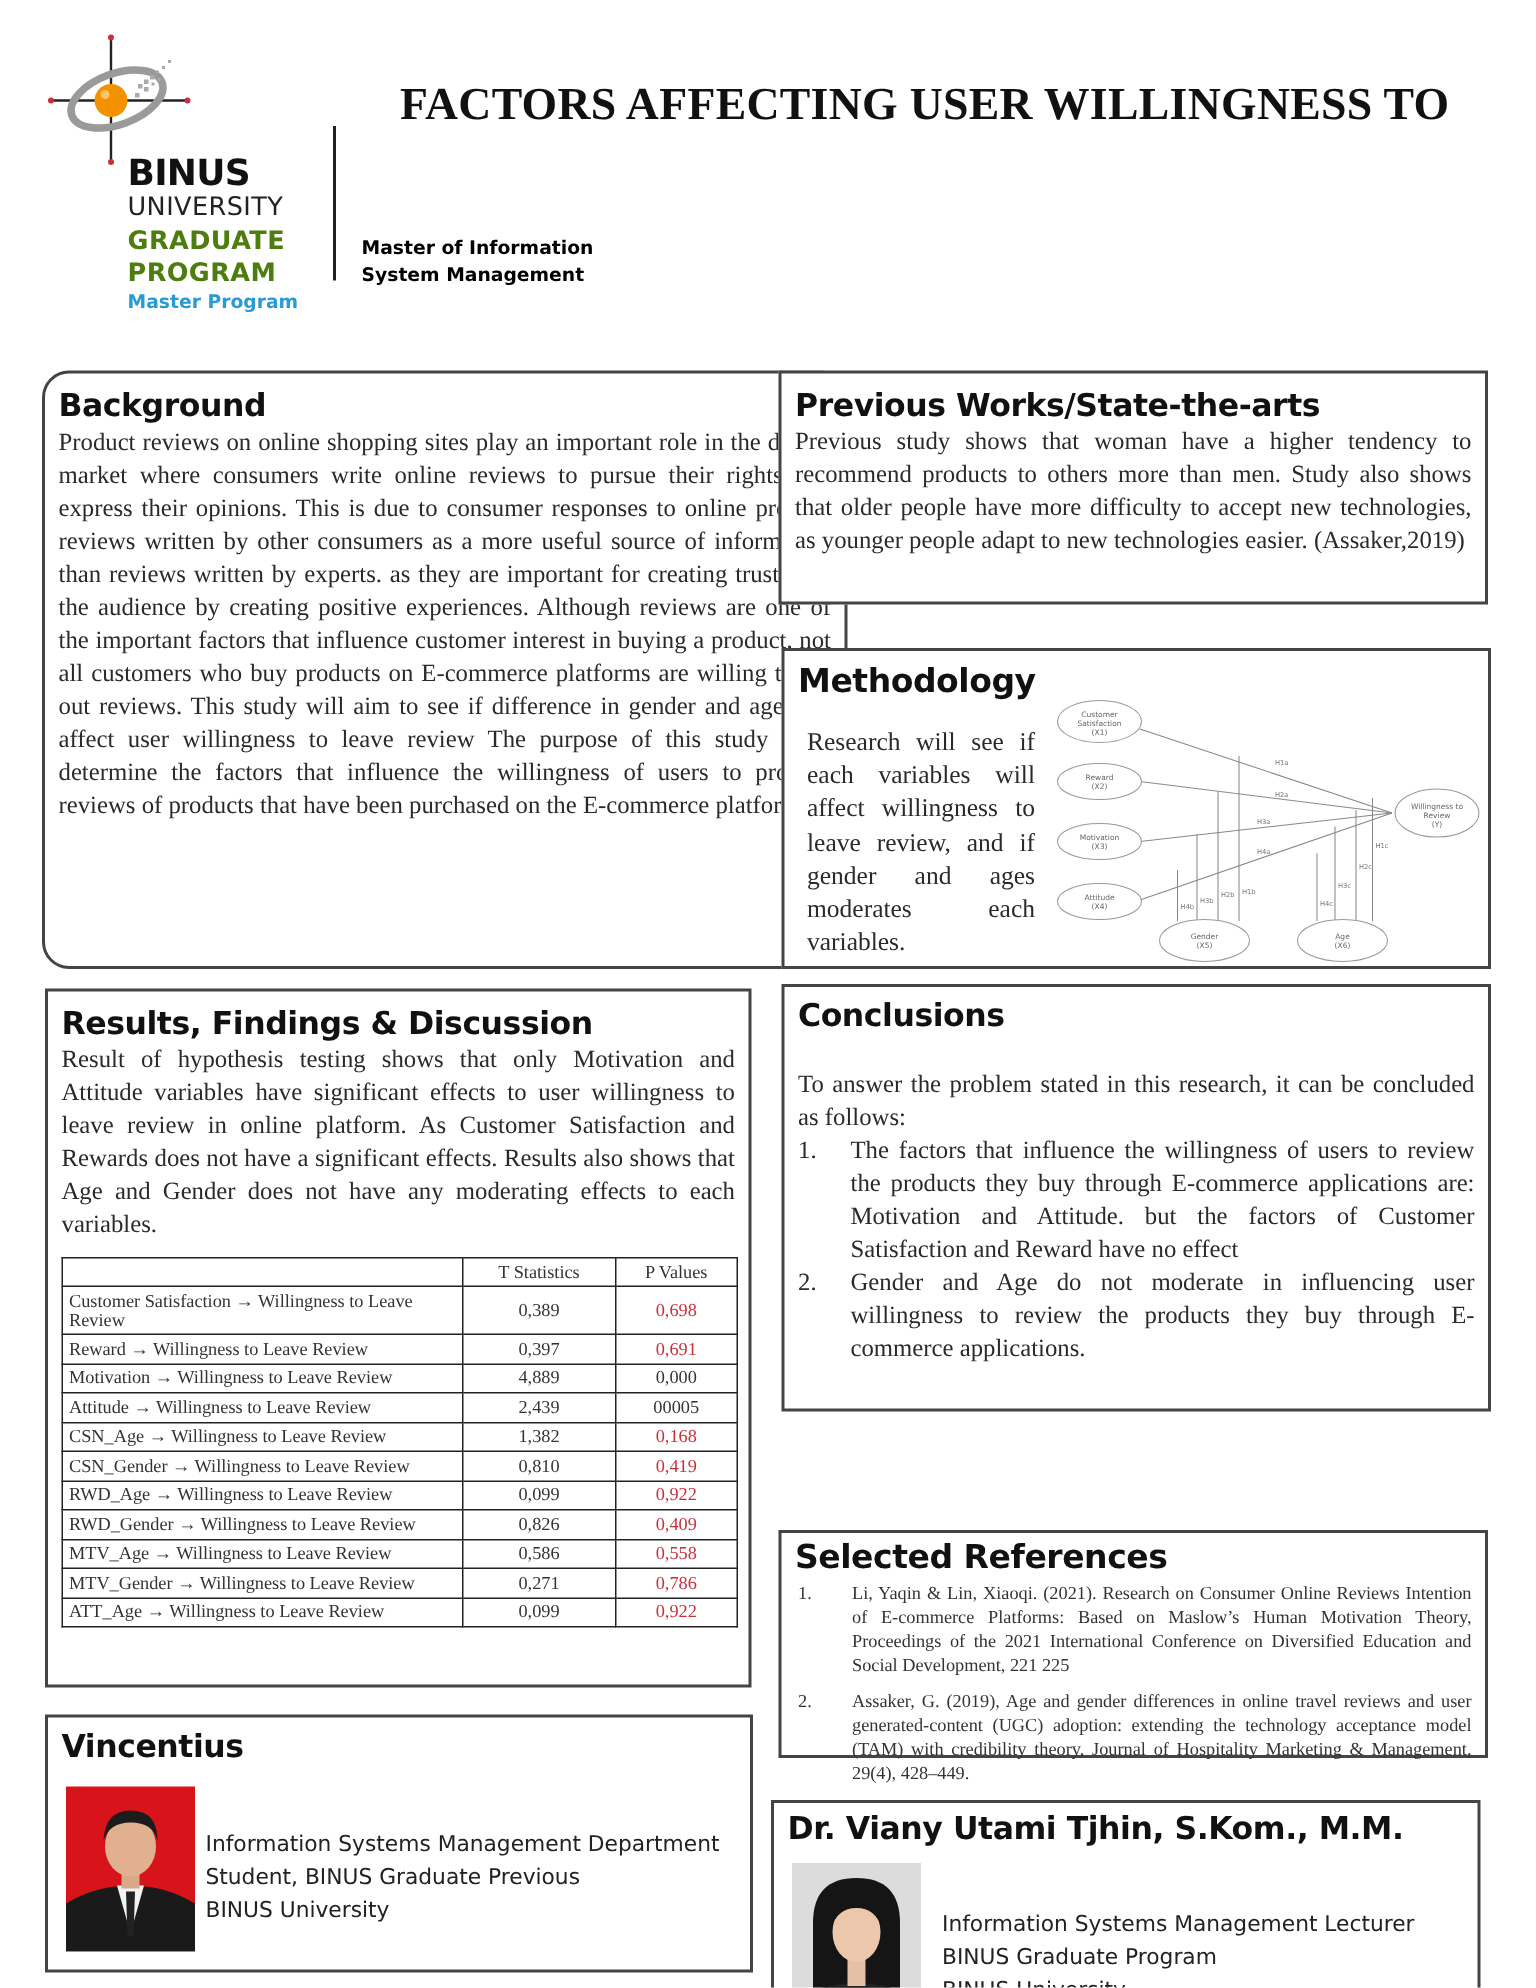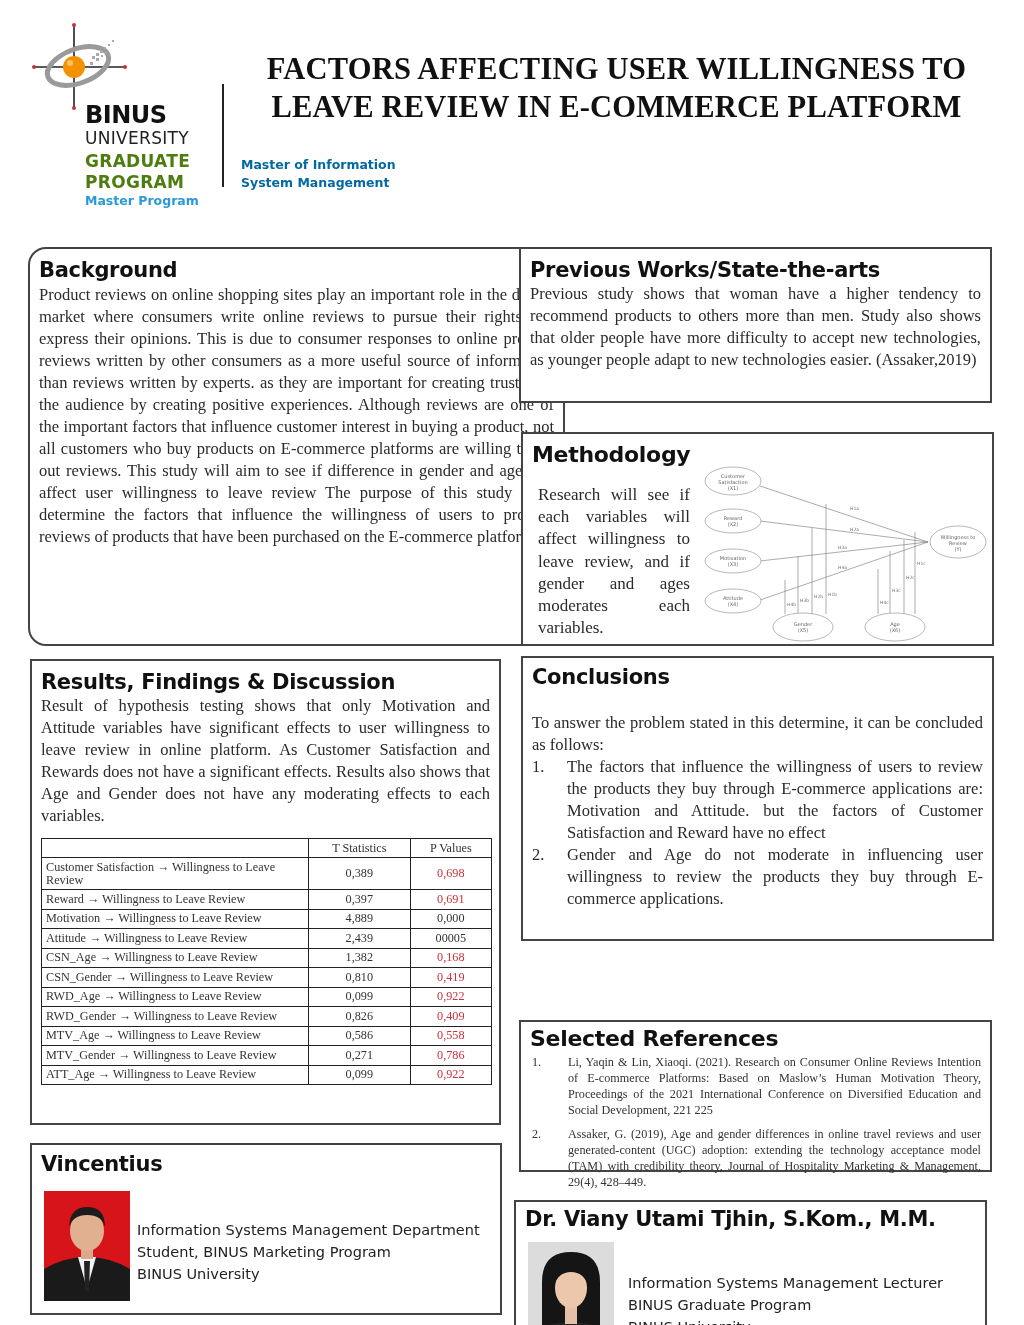--- a/index.html
+++ b/index.html
@@ -9,21 +9,21 @@
   
   .logo { position: absolute; left: 30px; top: 20px; width: 190px; height: 175px; }
   .logo svg { position: absolute; left: 0; top: 0; }
   .logo .binus { position: absolute; left: 55px; top: 82px; font-family: "DejaVu Sans", sans-serif; font-weight: bold; font-size: 24px; color: #111; letter-spacing: -0.5px; line-height: 26px; }
   .logo .univ { position: absolute; left: 55px; top: 108px; font-family: "DejaVu Sans", sans-serif; font-size: 17px; color: #222; line-height: 20px; letter-spacing: 0.3px; }
   .logo .grad, .logo .prog { position: absolute; left: 55px; font-family: "DejaVu Sans", sans-serif; font-weight: bold; font-size: 17px; color: #4d7c0f; line-height: 20px; letter-spacing: 0.3px; }
   .logo .grad { top: 131px; }
   .logo .prog { top: 152px; }
   .logo .mp { position: absolute; left: 55px; top: 173px; font-family: "DejaVu Sans", sans-serif; font-weight: bold; font-size: 12.5px; color: #2a9ad6; white-space: nowrap; }
   .vdivider { position: absolute; left: 222px; top: 84px; width: 2px; height: 103px; background: #222; }
-  .msim { position: absolute; left: 241px; top: 156px; font-family: "DejaVu Sans", sans-serif; font-weight: bold; font-size: 12.5px; color: #0369a1; line-height: 18px; }
+  .msim { position: absolute; left: 241px; top: 156px; font-family: "DejaVu Sans", sans-serif; font-weight: bold; font-size: 12.5px; color: #000000; line-height: 18px; }
   .title { position: absolute; left: 244px; top: 50px; width: 745px; text-align: center; font-family: "Liberation Serif", serif; font-weight: bold; font-size: 30.5px; line-height: 38px; color: #111; letter-spacing: 0.2px; }
 
   
   .panel { position: absolute; border: 2px solid #444; background: #fff; }
   .panel h2 { font-family: "DejaVu Sans", sans-serif; font-weight: bold; font-size: 21px; color: #111; line-height: 26px; letter-spacing: -0.3px; }
   .ptext { font-family: "Liberation Serif", serif; font-size: 16.5px; line-height: 22px; text-align: justify; color: #2a2a2a; }
 
   #p-bg { left: 28px; top: 247px; width: 537px; height: 399px; padding: 8px 9px 0 9px; border-radius: 18px; }
   #p-bg h2 { margin-bottom: 1px; }
   #p-prev { left: 519px; top: 247px; width: 473px; height: 156px; padding: 8px 9px 0 9px; }
@@ -94,21 +94,20 @@
   <div class="prog">PROGRAM</div>
   <div class="mp">Master Program</div>
 </div>
 <div class="vdivider"></div>
 <div class="msim">
   <div>Master of Information</div>
   <div>System Management</div>
 </div>
 <div class="title">
   <div>FACTORS AFFECTING USER WILLINGNESS TO</div>
-  <div>LEAVE REVIEW IN E-COMMERCE PLATFORM</div>
 </div>
 
 <div class="panel" id="p-bg">
   <h2>Background</h2>
   <p class="ptext">Product reviews on online shopping sites play an important role in the digital market where consumers write online reviews to pursue their rights and express their opinions. This is due to consumer responses to online product reviews written by other consumers as a more useful source of information than reviews written by experts. as they are important for creating trust with the audience by creating positive experiences. Although reviews are one of the important factors that influence customer interest in buying a product, not all customers who buy products on E-commerce platforms are willing to fill out reviews. This study will aim to see if difference in gender and age will affect user willingness to leave review The purpose of this study is to determine the factors that influence the willingness of users to provide reviews of products that have been purchased on the E-commerce platform.</p>
 </div>
 
 <div class="panel" id="p-prev">
   <h2>Previous Works/State-the-arts</h2>
   <p class="ptext">Previous study shows that woman have a higher tendency to recommend products to others more than men. Study also shows that older people have more difficulty to accept new technologies, as younger people adapt to new technologies easier. (Assaker,2019)</p>
@@ -242,21 +241,21 @@
           <td class="lbl">ATT_Age → Willingness to Leave Review</td>
           <td class="c">0,099</td>
           <td class="c red">0,922</td>
         </tr>
       </tbody>
   </table>
 </div>
 
 <div class="panel" id="p-conc">
   <h2>Conclusions</h2>
-  <p class="ptext intro">To answer the problem stated in this determine, it can be concluded as follows:</p>
+  <p class="ptext intro">To answer the problem stated in this research, it can be concluded as follows:</p>
   <ol>
     <li class="ptext">
       <span class="num">1.</span>
       <span>The factors that influence the willingness of users to review the products they buy through E-commerce applications are: Motivation and Attitude. but the factors of Customer Satisfaction and Reward have no effect</span>
     </li>
     <li class="ptext">
       <span class="num">2.</span>
       <span>Gender and Age do not moderate in influencing user willingness to review the products they buy through E-commerce applications.</span>
     </li>
   </ol>
@@ -282,21 +281,21 @@
         <path d="M0 110 L0 78 Q20 66 43 66 Q66 66 86 78 L86 110 Z" fill="#1a1a1a"></path>
         <path d="M34 66 L43 98 L52 66 Z" fill="#f2f2f2"></path>
         <path d="M40 70 L46 70 L45 100 L41 100 Z" fill="#222"></path>
         <rect x="37" y="54" width="12" height="14" fill="#d9a88a"></rect>
         <ellipse cx="43" cy="40" rx="17" ry="20" fill="#e0b091"></ellipse>
         <path d="M25 36 Q26 16 43 16 Q61 16 61 36 Q58 24 43 24 Q29 24 25 36 Z" fill="#1c1c1c"></path>
       </svg>
     </div>
     <div class="aff">
       <div>Information Systems Management Department</div>
-      <div>Student, BINUS Marketing Program</div>
+      <div>Student, BINUS Graduate Previous</div>
       <div>BINUS University</div>
     </div>
   </div>
 </div>
 
 <div class="panel" id="p-auth2">
   <h2>Dr. Viany Utami Tjhin, S.Kom., M.M.</h2>
   <div class="auth-body">
     <div class="photo">
       <svg width="86" height="110" viewBox="0 0 86 110">

